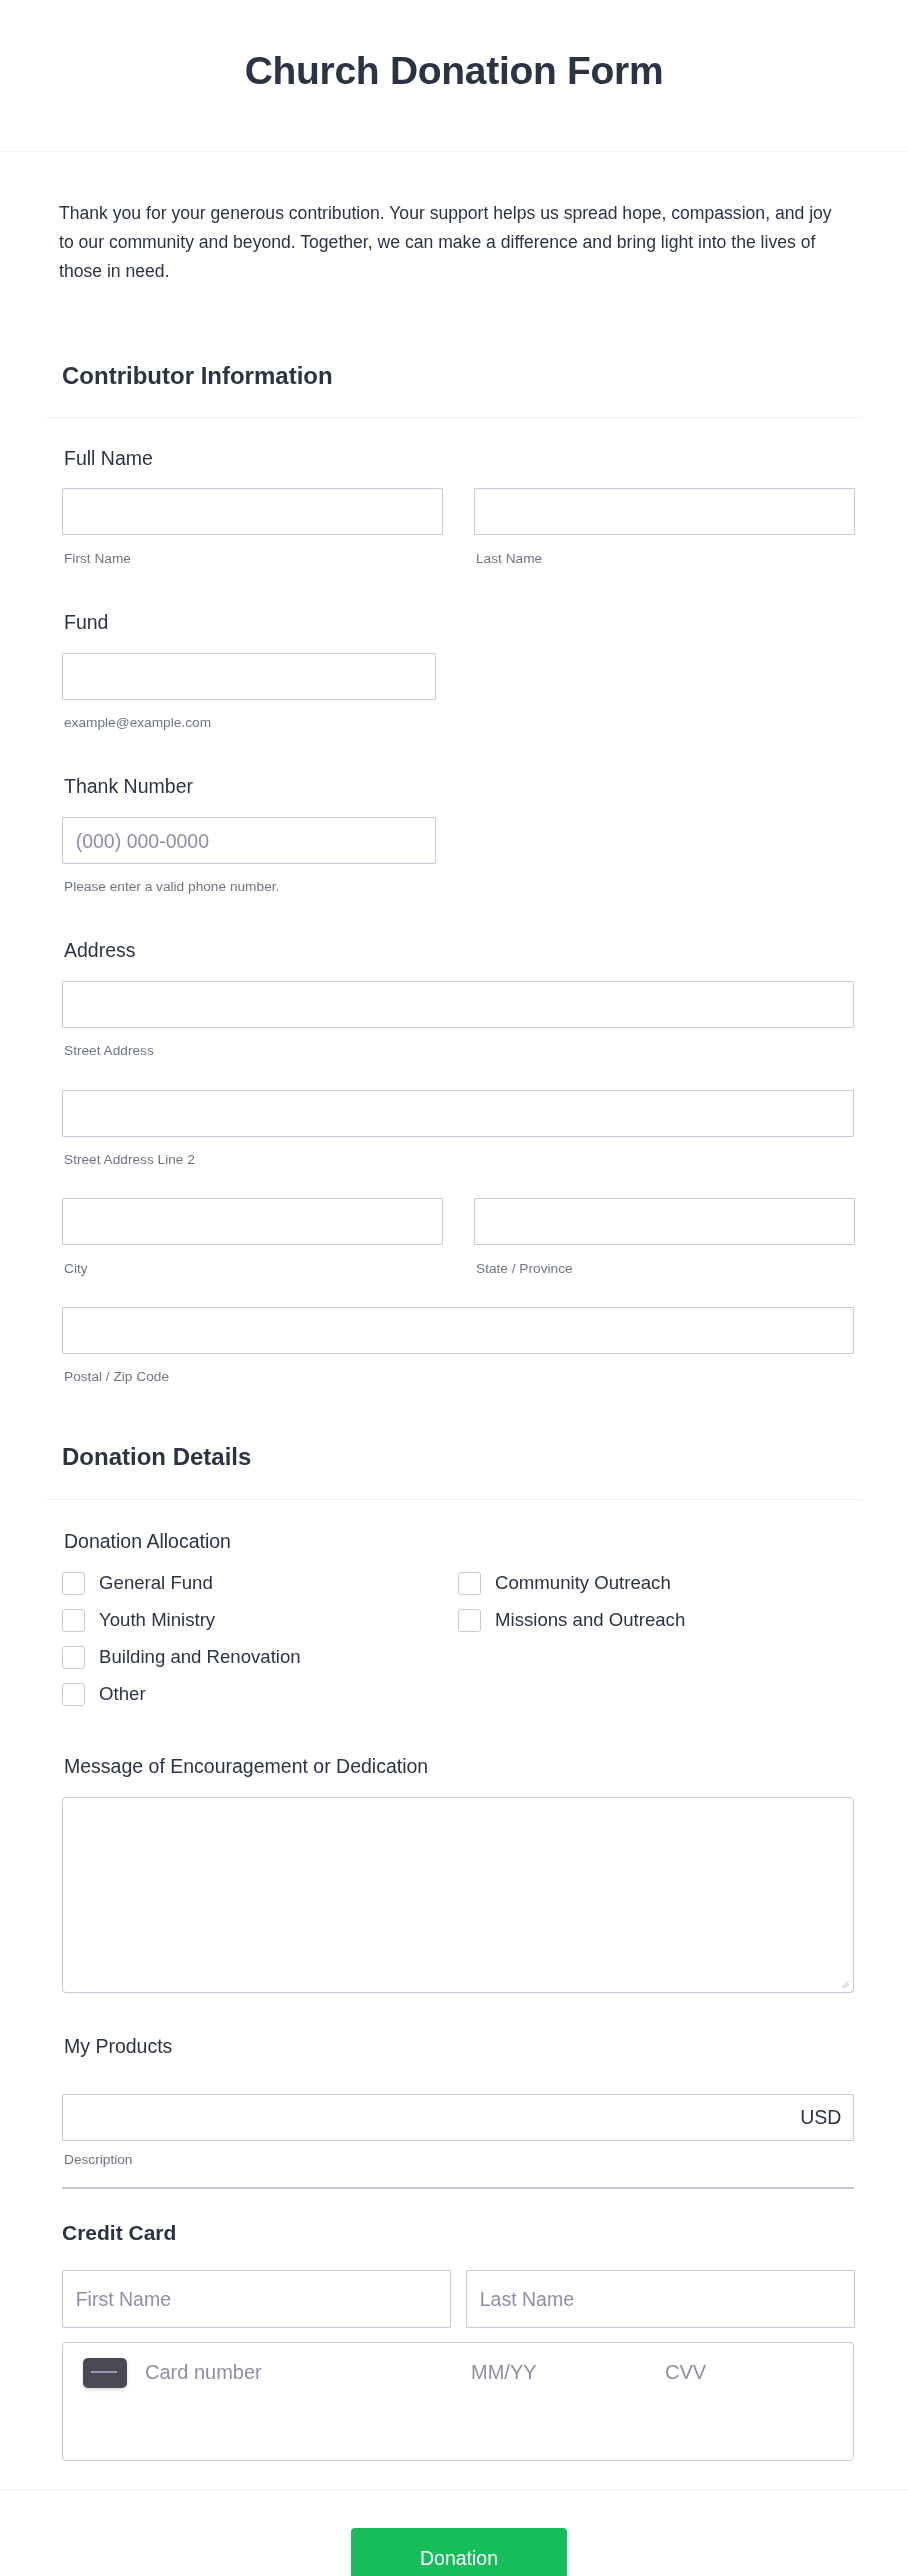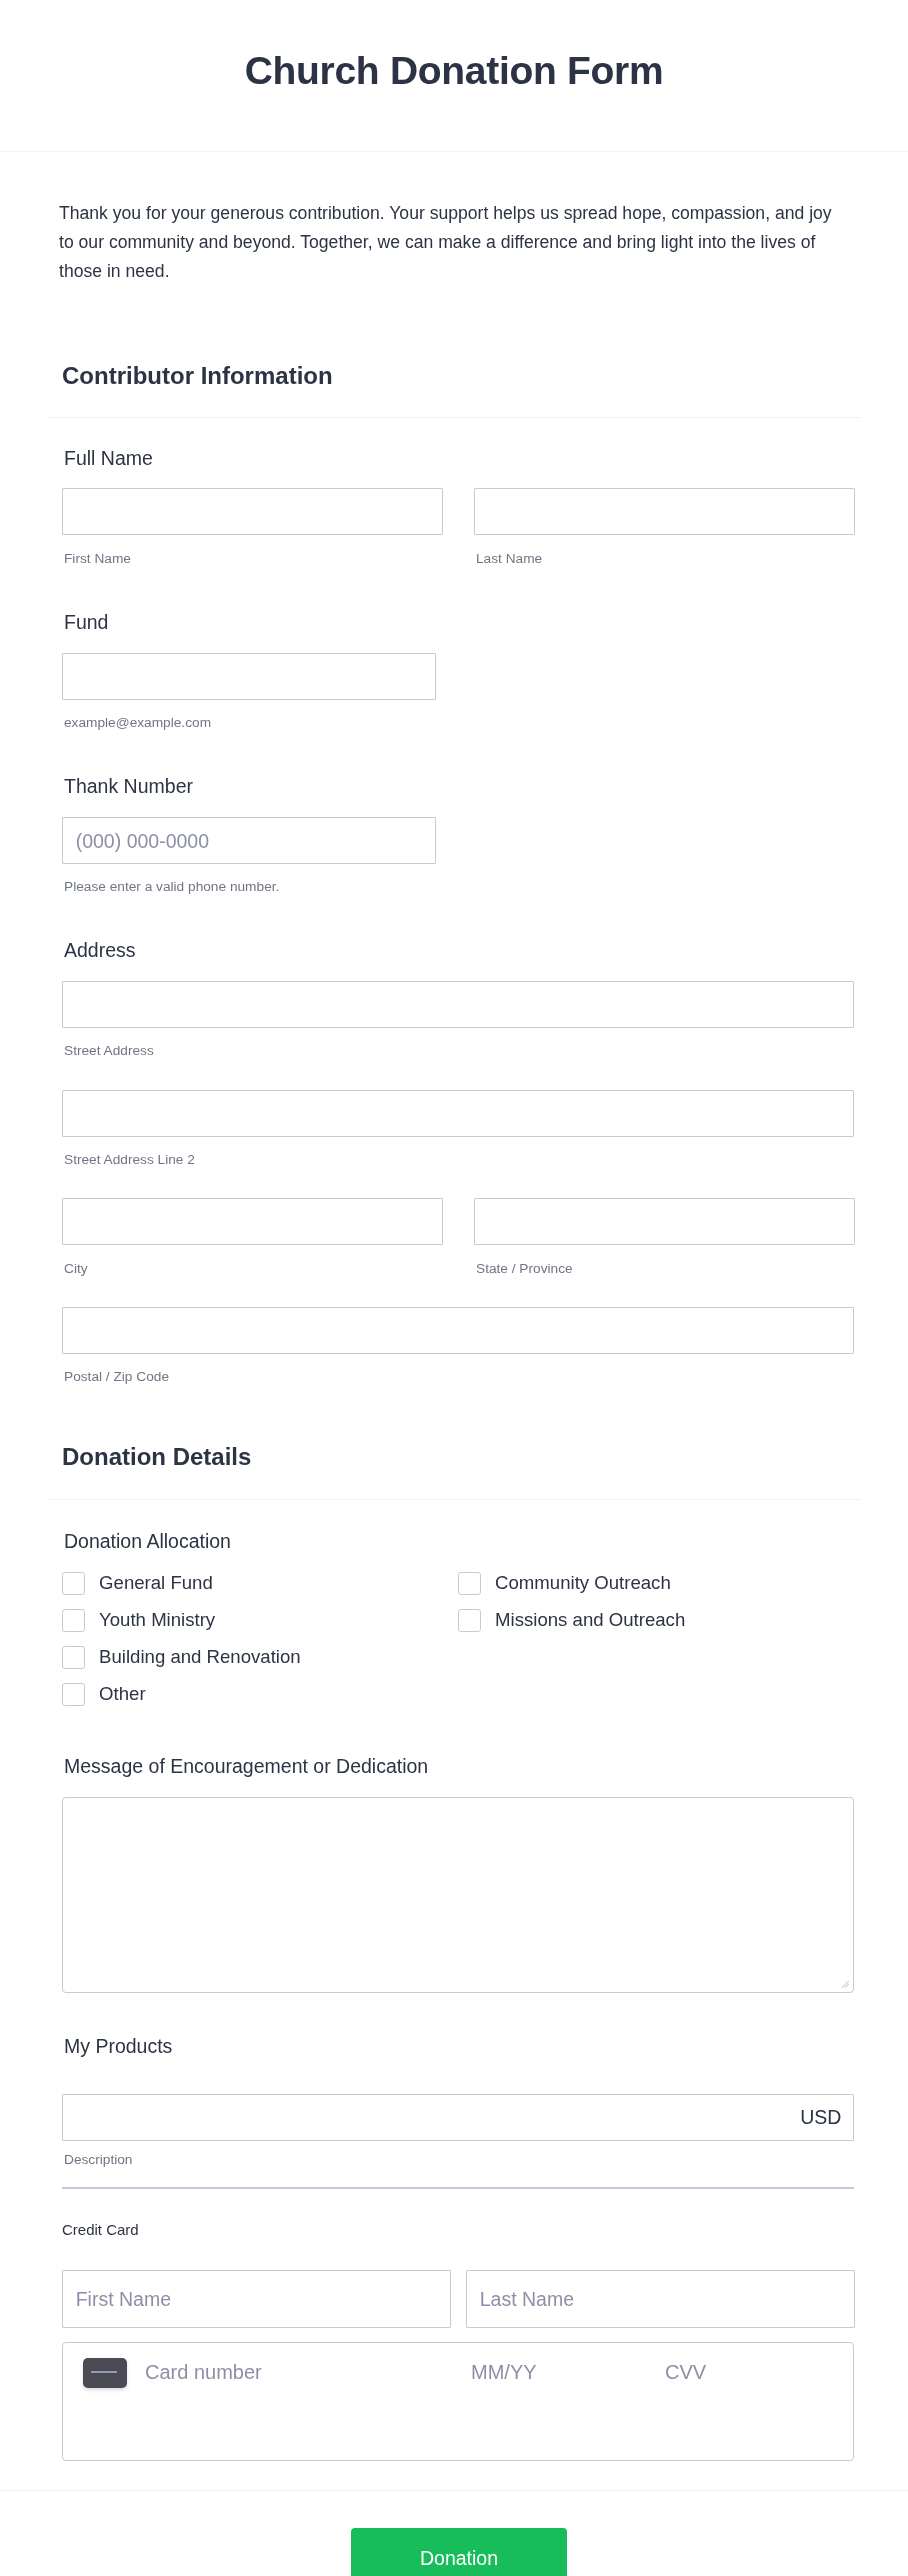--- a/index.html
+++ b/index.html
@@ -15,21 +15,21 @@
   .sublabel { font-size: 13.7px; color: #6f7683; }
   .input { background: #fff; border: 1px solid #c3cad8; border-radius: 1px; height: 47px; }
   .placeholder { font-size: 19.5px; color: #8d8fa8; position: absolute; left: 12.7px; top: 11.7px; }
   .cb-row { display: flex; }
   .cb { width: 23.4px; height: 23.4px; border: 1px solid #c3cad8; border-radius: 2.9px; background: #fff; margin-right: 13.7px; flex: none; }
   .cb-label { font-size: 18.6px; color: #2c3345; }
   .textarea { left: 62px; top: 1797px; width: 792px; height: 196px; border: 1px solid #c3cad8; border-radius: 3.9px; background: #fff; }
   .resize { position: absolute; right: 3.9px; bottom: 3.9px; width: 7.8px; height: 7.8px; }
   .usd { position: absolute; right: 11.7px; top: 10.7px; font-size: 19.5px; color: #2c3345; }
   .divider { left: 62px; width: 792px; height: 2px; background: #c3cad8; }
-  .cc-title { left: 62px; top: 2221px; font-size: 15px; font-weight: normal; color: #2c3345; }
+  .cc-title { left: 62px; top: 2221px; font-size: 21px; font-weight: bold; color: #2c3345; }
   .cc-box { left: 62px; top: 2342px; width: 792px; height: 119px; border: 1px solid #c3cad8; border-radius: 3.9px; background: #fff; }
   .card-icon { position: absolute; left: 19.5px; top: 14.6px; width: 44px; height: 30px; background: #4a4a55; border-radius: 4.9px; box-shadow: 0 2px 3.9px rgba(0,0,0,0.15); }
   .card-icon .stripe { position: absolute; left: 8.8px; top: 13.7px; width: 26px; height: 2px; background: #9a97b6; }
   .cc-ph { position: absolute; top: 17.6px; font-size: 20px; color: #8d8fa8; }
   .footer-hr { left: 0; width: 908px; top: 2490px; height: 1px; background: #f1f2f8; }
   .submit { left: 351px; top: 2528px; width: 216px; height: 59px; background: #18bd5b; border-radius: 3.9px; border: none; color: #fff; font-size: 19.5px; text-align: center; padding-top: 18.6px; }
 </style>
 </head>
 <body>
 

